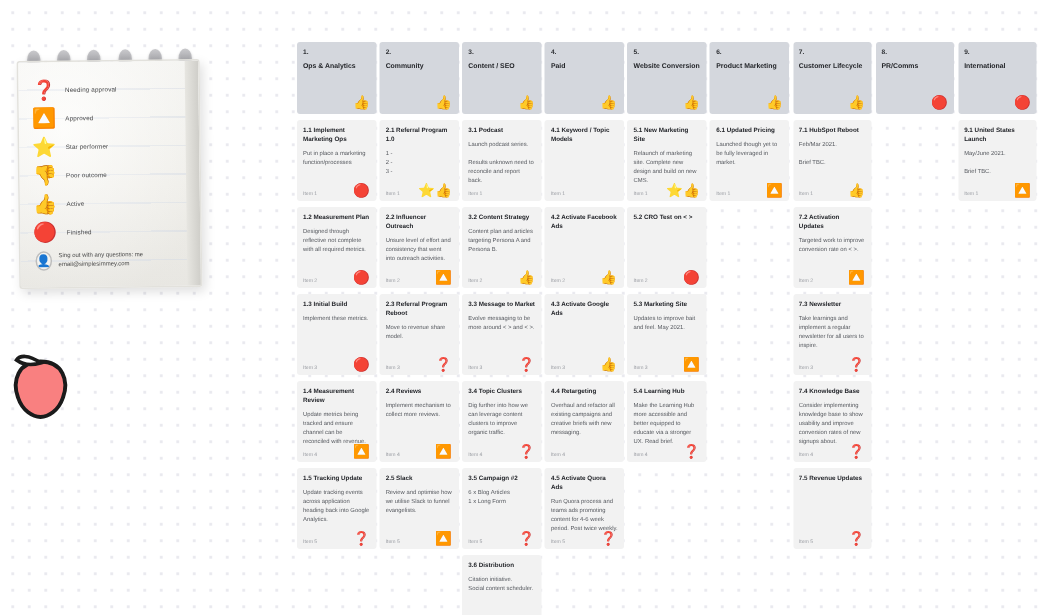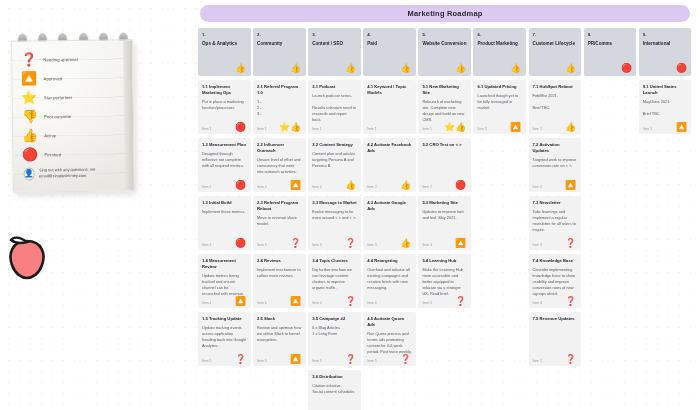--- a/index.html
+++ b/index.html
@@ -208,21 +208,20 @@
 me email@simplesimmey.com</div>
         </div>
       </div>
   </div>
 
   <svg id="sticker" viewBox="0 0 44 48">
     <path d="M22 9 C7 9 3 22 7 33 C10 42 17 46 22 46 C27 46 34 42 37 33 C41 22 37 9 22 9 Z" fill="#f98080" stroke="#1b1b1b" stroke-width="2.6"></path>
     <path d="M22 10 C14 4 8 5 6 8 C10 11 15 12 22 10 Z" fill="#ffffff" stroke="#1b1b1b" stroke-width="2.4"></path>
   </svg>
 
-  <div id="board-title">Marketing Roadmap</div>
 
   <div id="columns">
       <div class="column">
         <div class="col-head">
           <div class="col-num">1.</div>
           <div class="col-name">Ops &amp; Analytics</div>
           <div class="col-emoji">👍</div>
         </div>
         <div class="cards">
           <div class="card">

